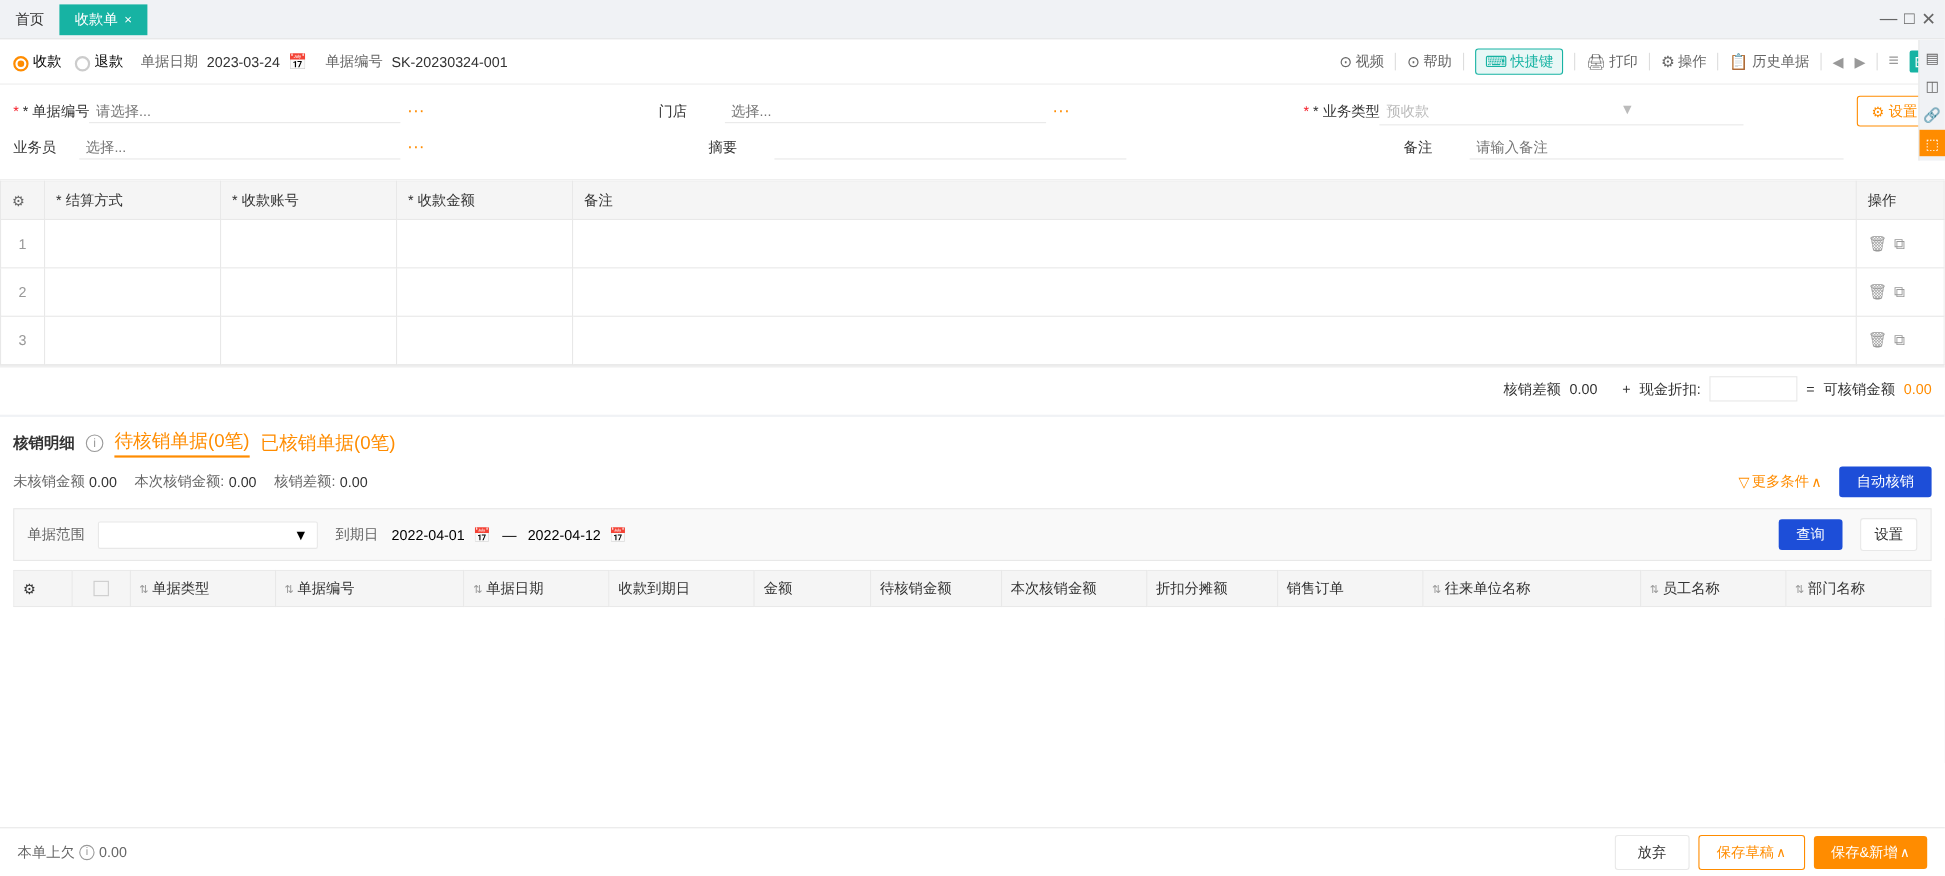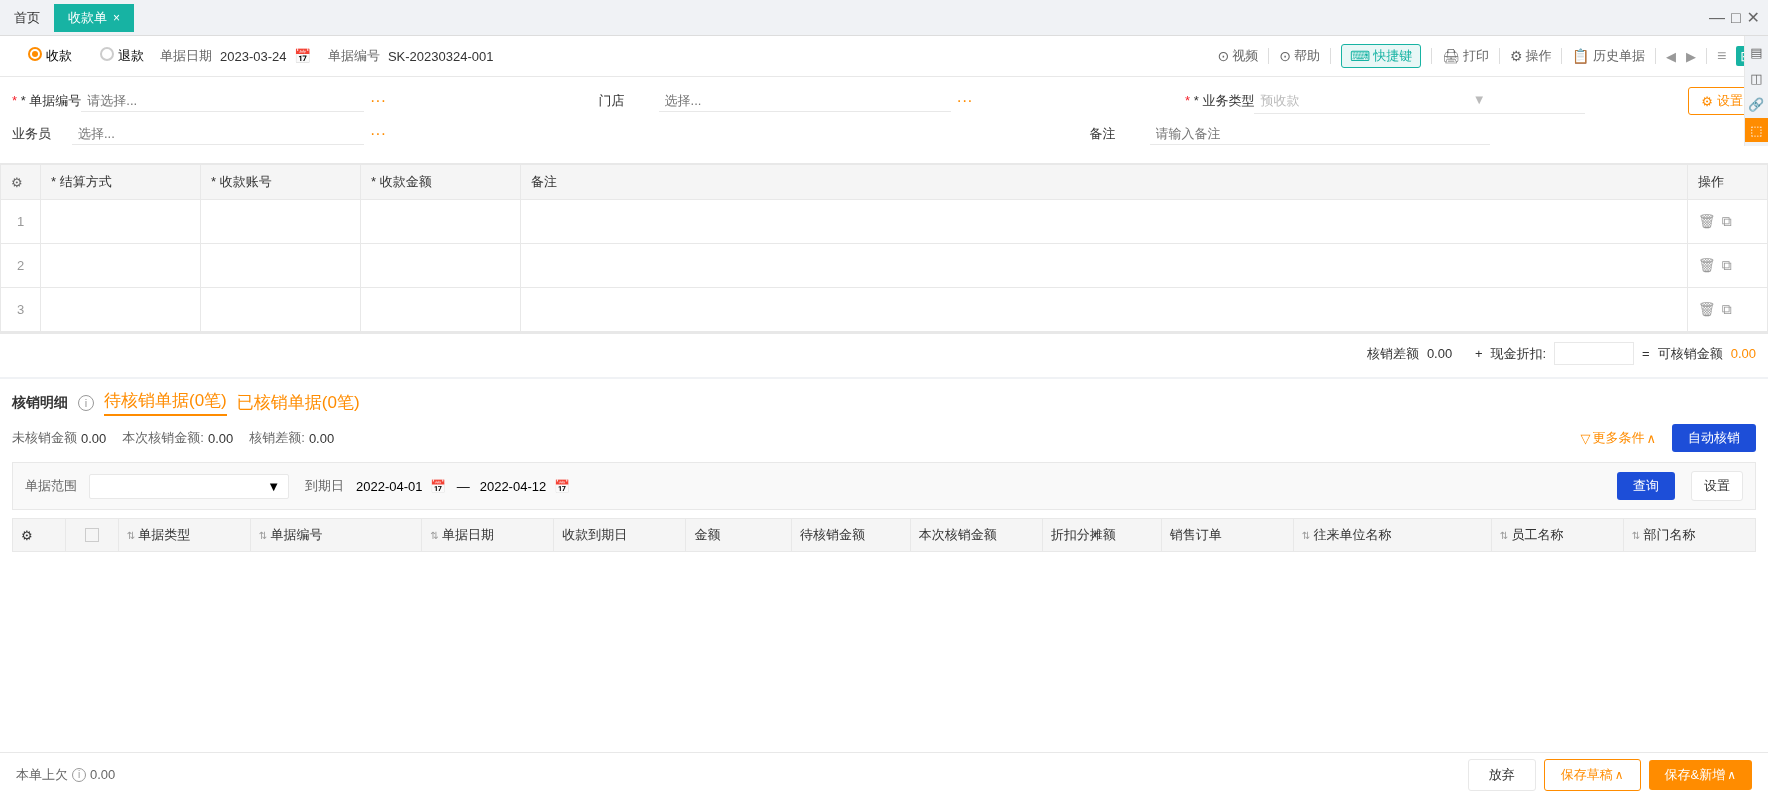--- a/index.html
+++ b/index.html
@@ -22,21 +22,21 @@
 
     
     .main-area { background: #fff; height: calc(796px - 36px); display: flex; flex-direction: column; }
 
     
     .toolbar {
       display: flex; align-items: center; padding: 8px 12px;
       background: #fff; border-bottom: 1px solid #e8e8e8; gap: 16px;
     }
     .radio-group { display: flex; align-items: center; gap: 12px; }
-    .radio-item { display: flex; align-items: flex-start; gap: 4px; cursor: pointer; margin-left: 16px; }
+    .radio-item { display: flex; align-items: flex-end; gap: 4px; cursor: pointer; }
     .radio-dot { width: 14px; height: 14px; border-radius: 50%; border: 2px solid #ccc; display: flex; align-items: center; justify-content: center; }
     .radio-dot.checked { border-color: #ff8c00; }
     .radio-dot.checked::after { content: ''; width: 6px; height: 6px; border-radius: 50%; background: #ff8c00; }
     
     .doc-info { display: flex; align-items: center; gap: 8px; }
     .doc-label { color: #666; }
     .doc-value { color: #333; font-weight: 500; }
     .doc-icon { color: #17b3a3; cursor: pointer; font-size: 14px; }
     
     .toolbar-right { margin-left: auto; display: flex; align-items: center; gap: 10px; }
@@ -272,20 +272,24 @@
     </div>
     <div class="form-row">
 
       <div class="form-field" style="flex:2; max-width:380px;">
         <span class="form-label">业务员</span>
         <input class="form-input" type="text" placeholder="选择..." style="">
         <span class="form-more">···</span>
       </div>
       <div style="flex:0.2"></div>
 
+      <div class="form-field" style="flex:2; max-width:380px;">
+        <span class="form-label">摘要</span>
+        <input class="form-input" type="text" style="">
+      </div>
       <div style="flex:0.2"></div>
 
       <div class="form-field" style="flex:2; max-width:400px;">
         <span class="form-label">备注</span>
         <input class="form-input" type="text" placeholder="请输入备注" style="">
       </div>
       <div style="flex:0.1; max-width:80px;"></div>
     </div>
   </div>
 

